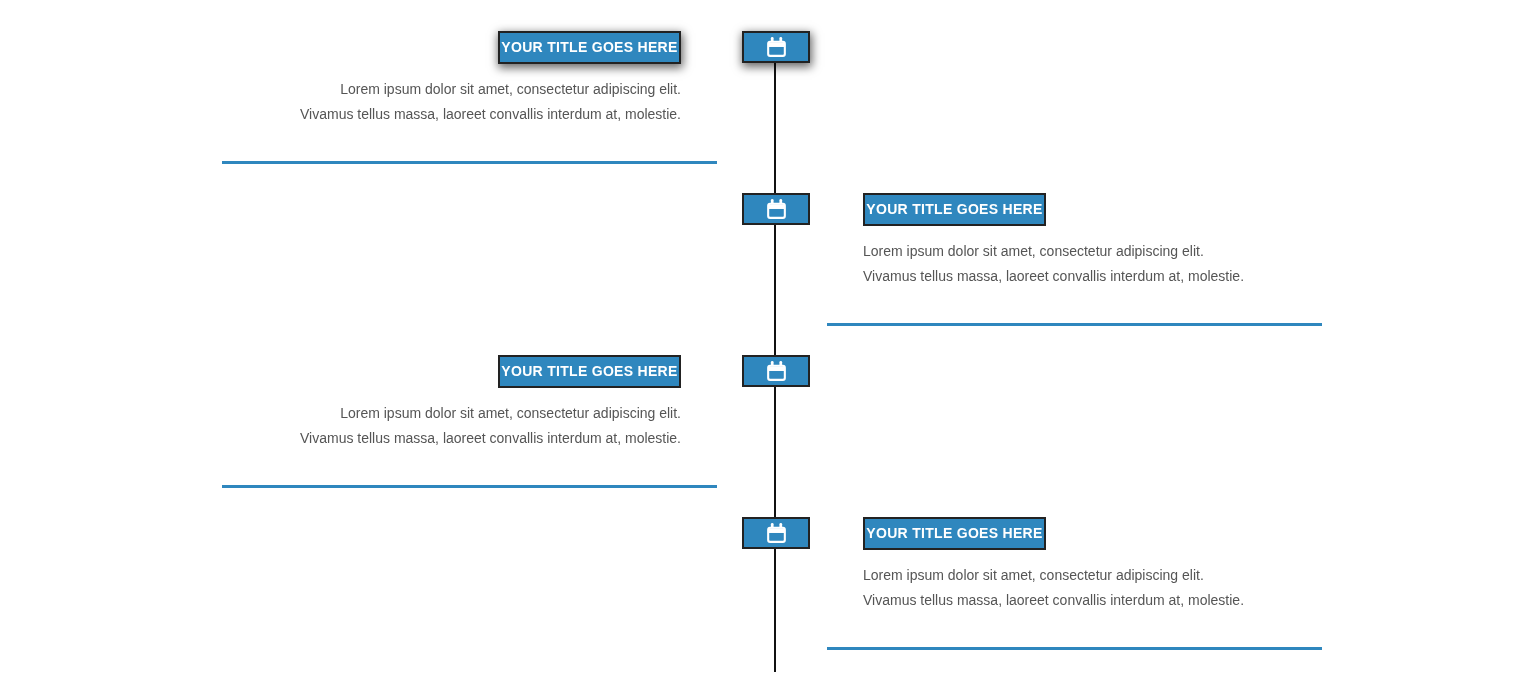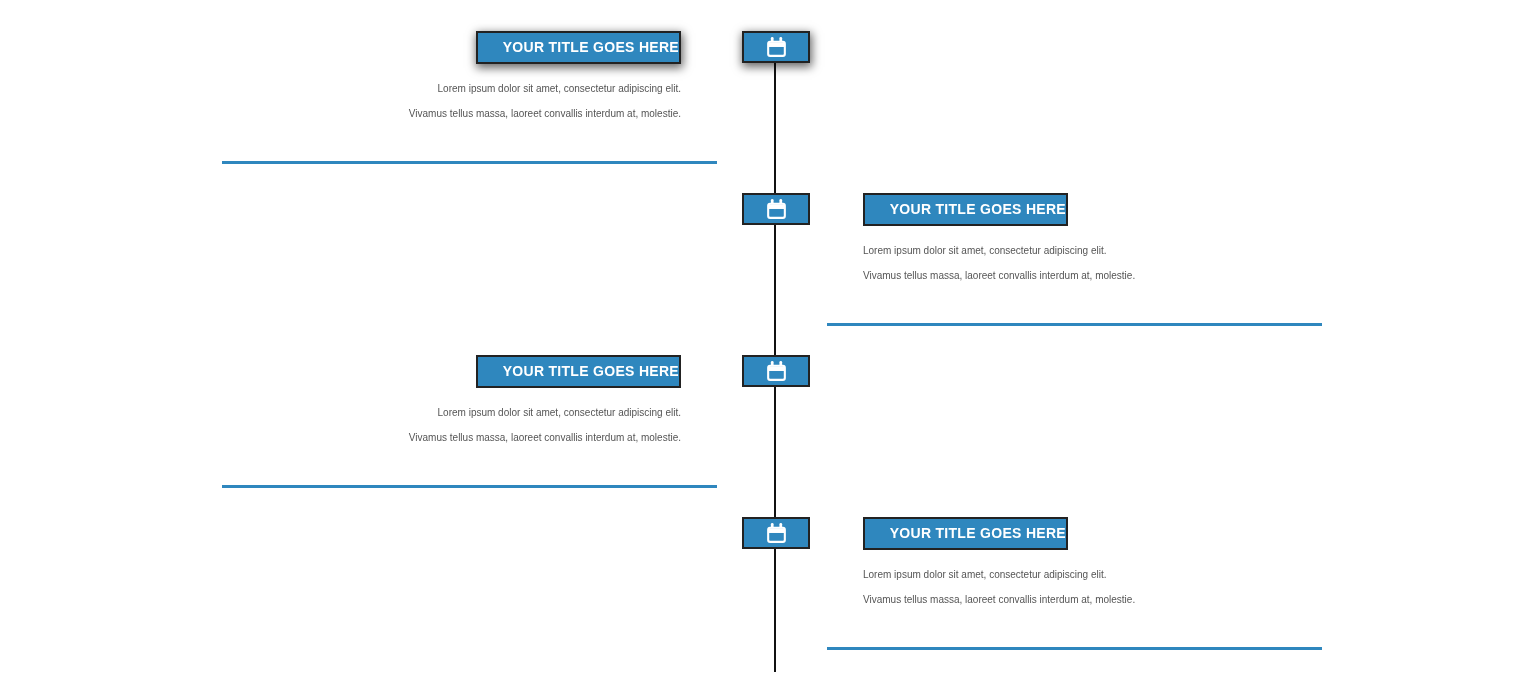--- a/index.html
+++ b/index.html
@@ -47,40 +47,40 @@
     justify-content:center;
     width:68px;
     height:32px;
     margin-left:25px;
     background:var(--accent);
     border:2px solid var(--badge-border);
   }
   .icon-box svg{display:block;}
   .badge{
     display:inline-block;
-    width:205px;
+    width:183px;
     height:33px;
     line-height:29px;
     background:var(--accent);
     border:2px solid var(--badge-border);
     color:var(--title-text);
     font-size:14px;
     font-weight:bold;
     letter-spacing:.3px;
-    text-align:right;
+    text-align:center;
     vertical-align:top;
     white-space:nowrap;
   }
   .tl-row.highlight .badge,
   .tl-row.highlight .icon-box{
     box-shadow:1px 3px 9px 1px rgba(0,0,0,0.60);
   }
   .desc{
     margin-top:13px;
-    font-size:10px;
+    font-size:14px;
     line-height:24.5px;
     color:var(--body-text);
   }
   .divider{
     position:absolute;
     top:130px;
     height:3px;
     background:var(--accent);
     z-index:1;
   }

